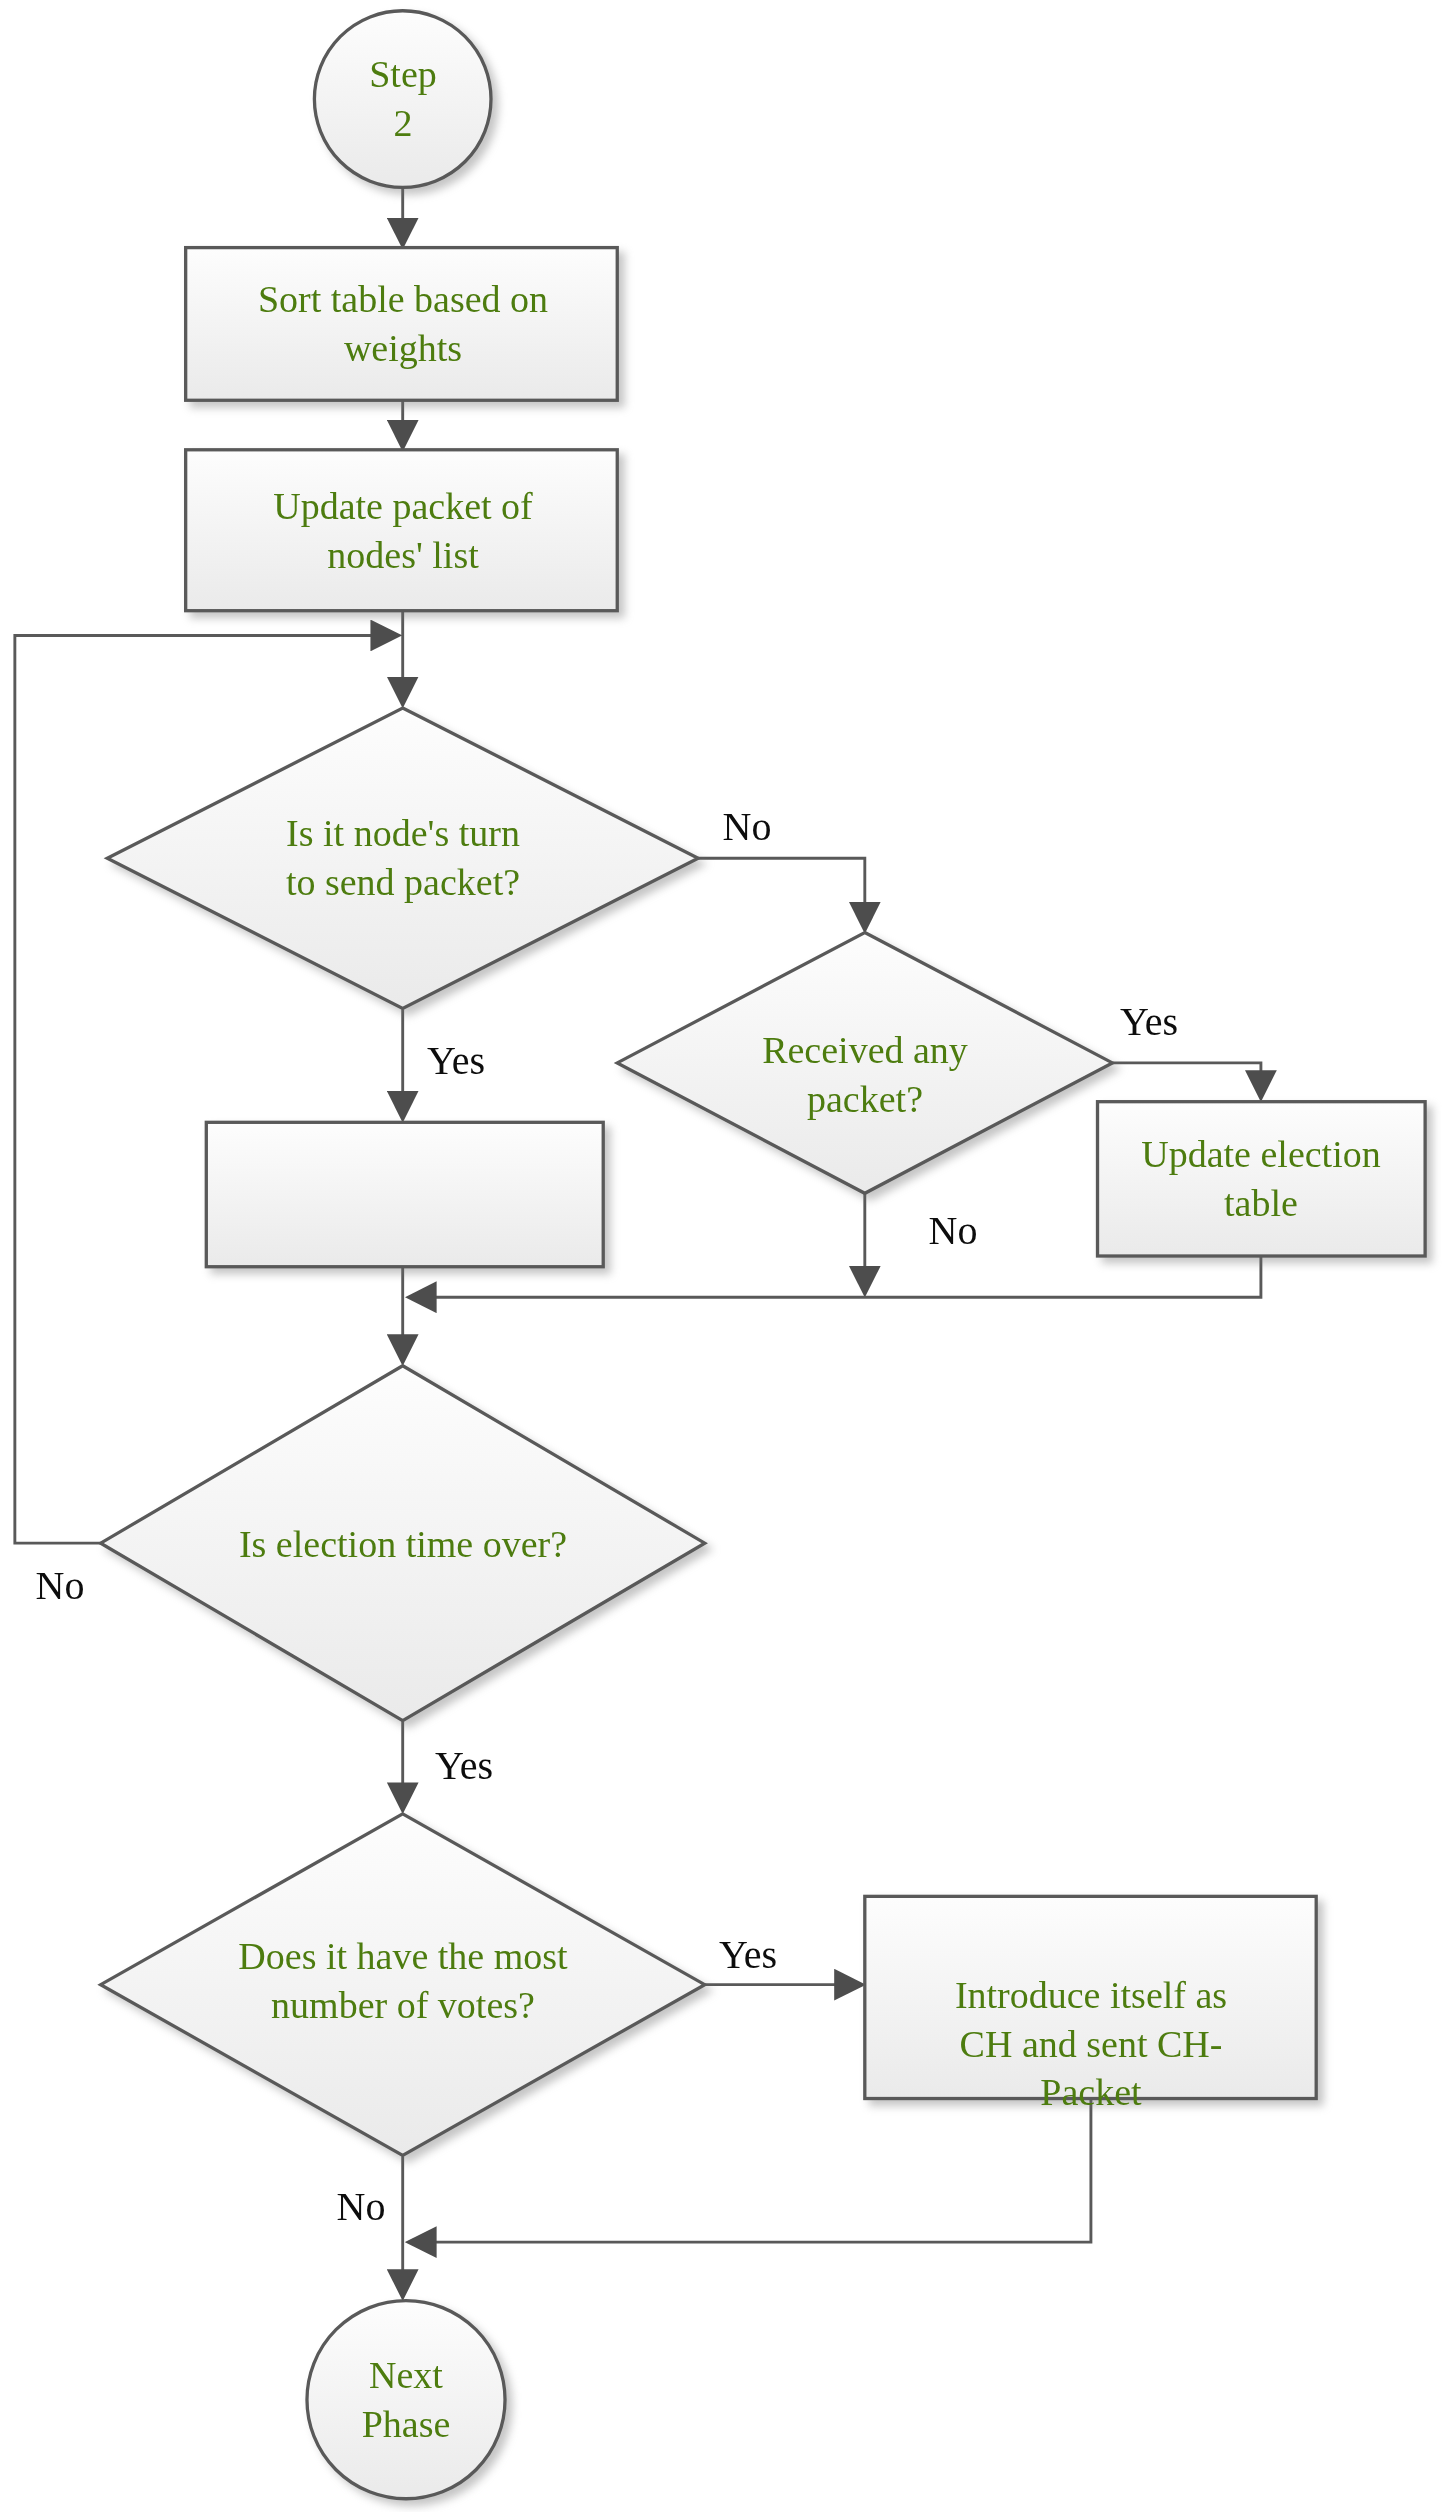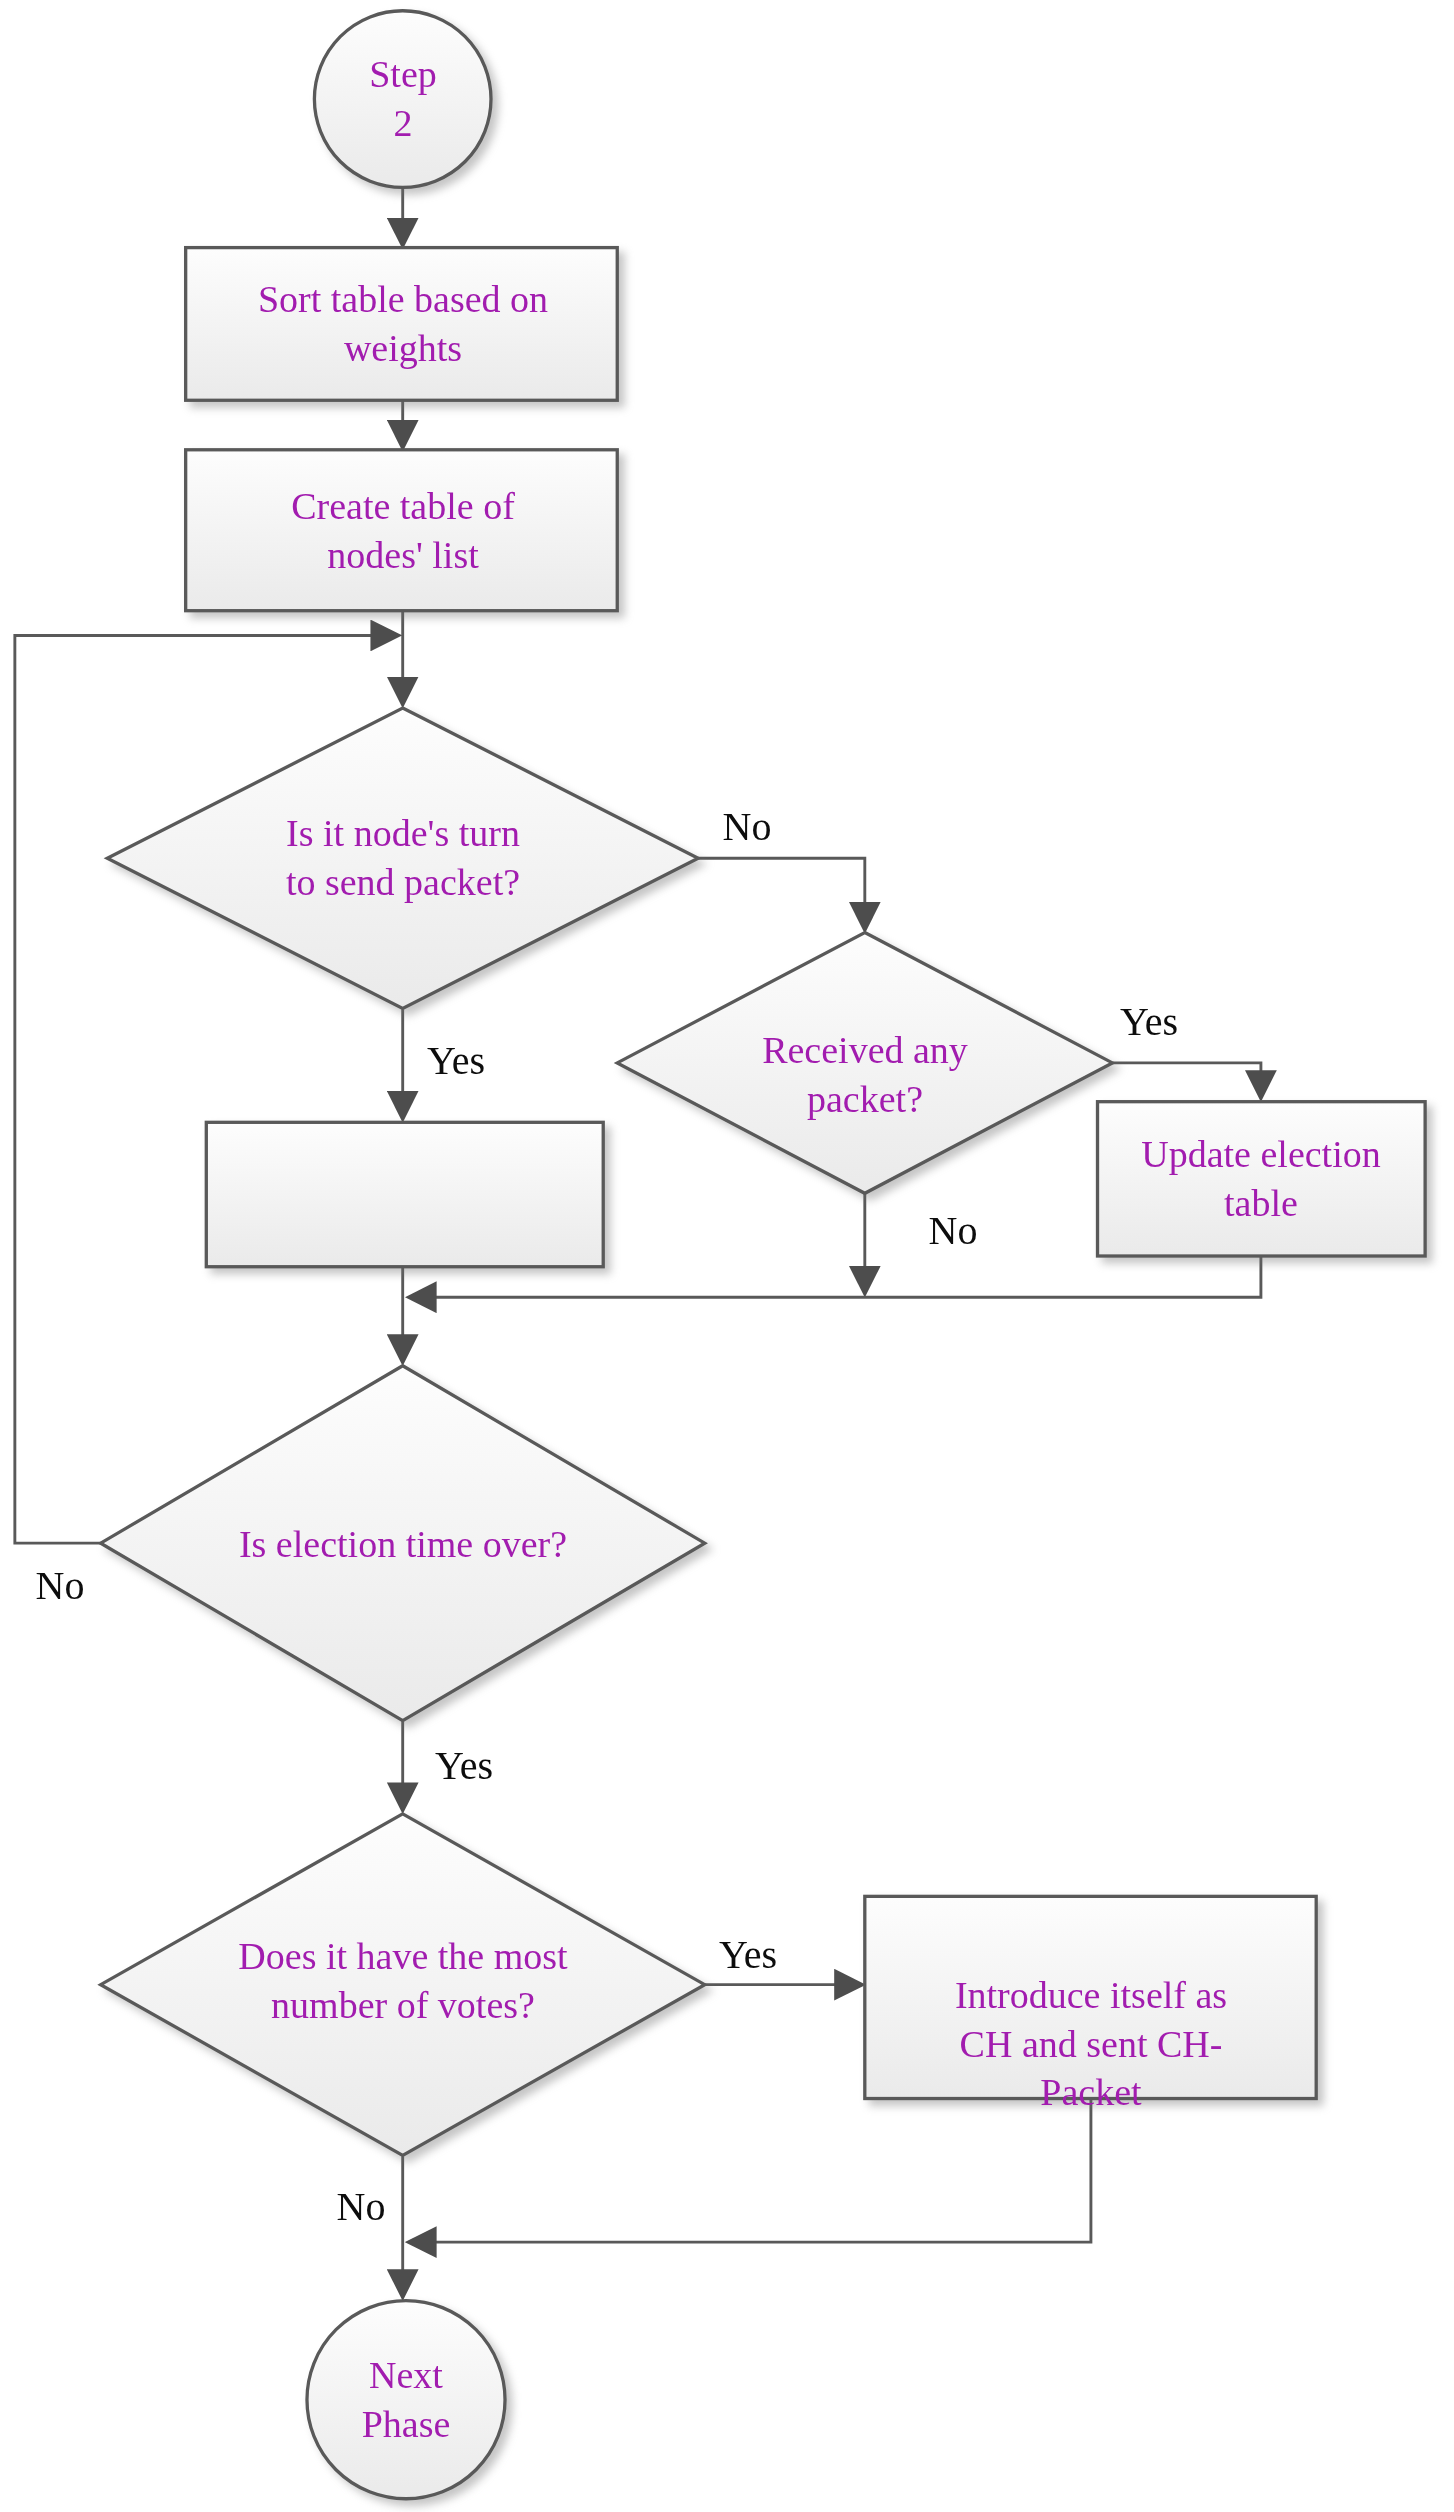--- a/index.html
+++ b/index.html
@@ -11,21 +11,21 @@
     font-family: "Liberation Serif", "DejaVu Serif", serif;
     overflow: hidden;
   }
   #flow-svg { position: absolute; left: 0; top: 0; width: 1454px; height: 2512px; }
   .shape { filter: drop-shadow(7px 7px 5px rgba(110,110,110,0.40)); }
   .lbl {
     position: absolute;
     transform: translate(-50%, -50%);
     text-align: center;
     white-space: pre-line;
-    color: #a21caf;
+    color: #4d7c0f;
     font-size: 38px;
     line-height: 1.28;
   }
   .edge-lbl {
     position: absolute;
     transform: translate(-50%, -50%);
     text-align: left;
     color: #0d0d0d;
     font-size: 40px;
     line-height: 1;
@@ -76,21 +76,21 @@
       <polygon class="shape" points="488,2198 854,2405 488,2612 122,2405"></polygon>
       <rect class="shape" x="1048" y="2298" width="547" height="245"></rect>
       <circle class="shape" cx="492" cy="2908" r="120"></circle>
     </g>
   </svg>
 
   <div class="lbl" style="left:403px; top:99px;">Step
 2</div>
   <div class="lbl" style="left:403px; top:324px; width:413px;">Sort table based on
 weights</div>
-  <div class="lbl" style="left:403px; top:531px; width:413px;">Create table of
+  <div class="lbl" style="left:403px; top:531px; width:413px;">Update packet of
 nodes' list</div>
   <div class="lbl" style="left:403px; top:858px; width:380px;">Is it node's turn
 to send packet?</div>
   <div class="lbl" style="left:865px; top:1063px; width:347px;margin-top:12px;">Received any
 packet?</div>
   <div class="lbl" style="left:1261px; top:1179px; width:348px;">Update election
 table</div>
   <div class="lbl" style="left:403px; top:1544px; width:528px;">Is election time over?</div>
   <div class="lbl" style="left:403px; top:1981px; width:479px;">Does it have the most
 number of votes?</div>

